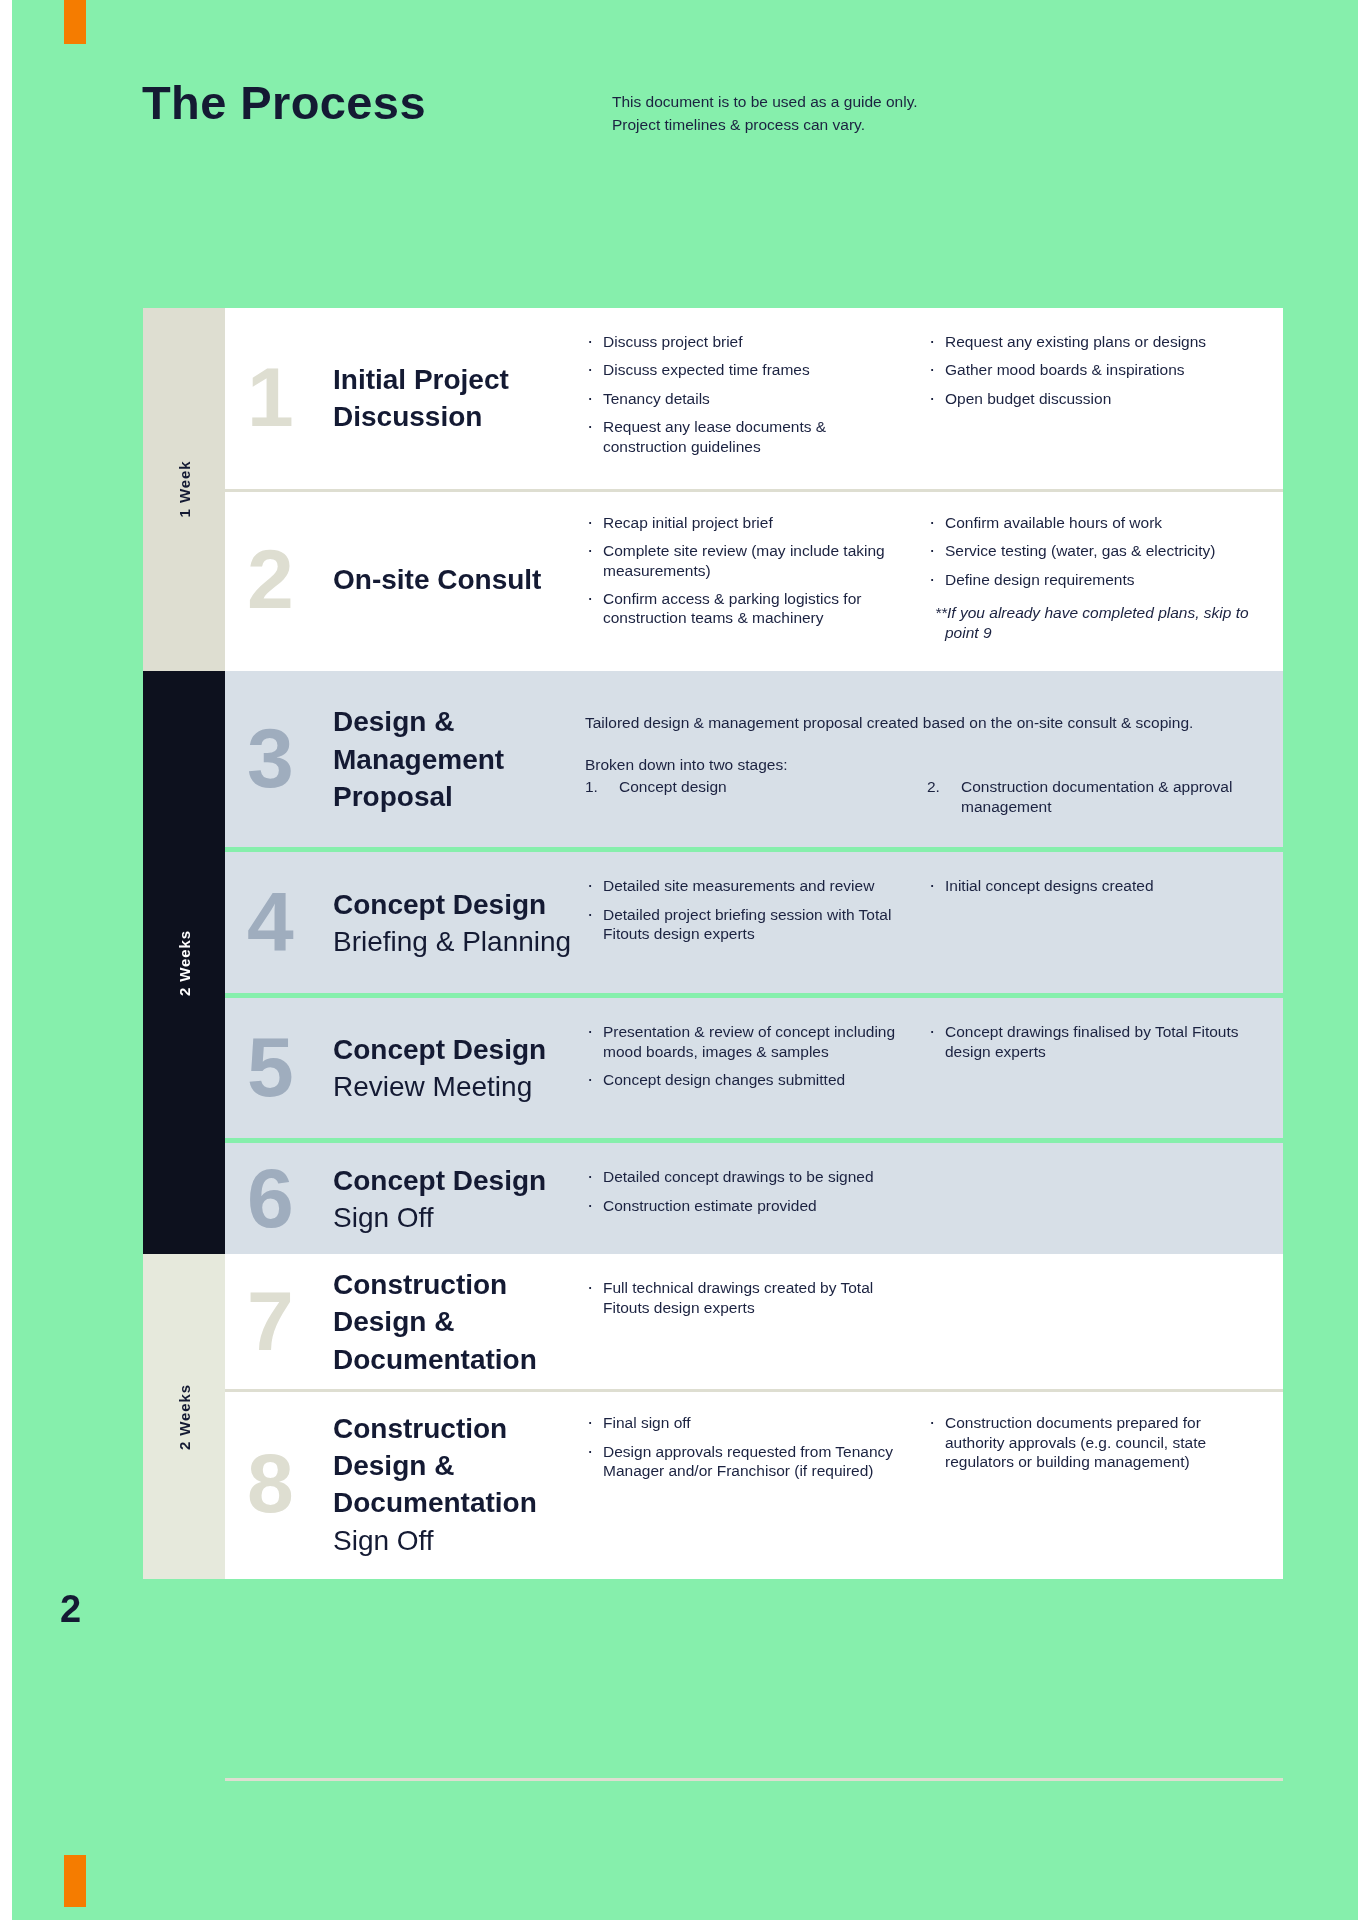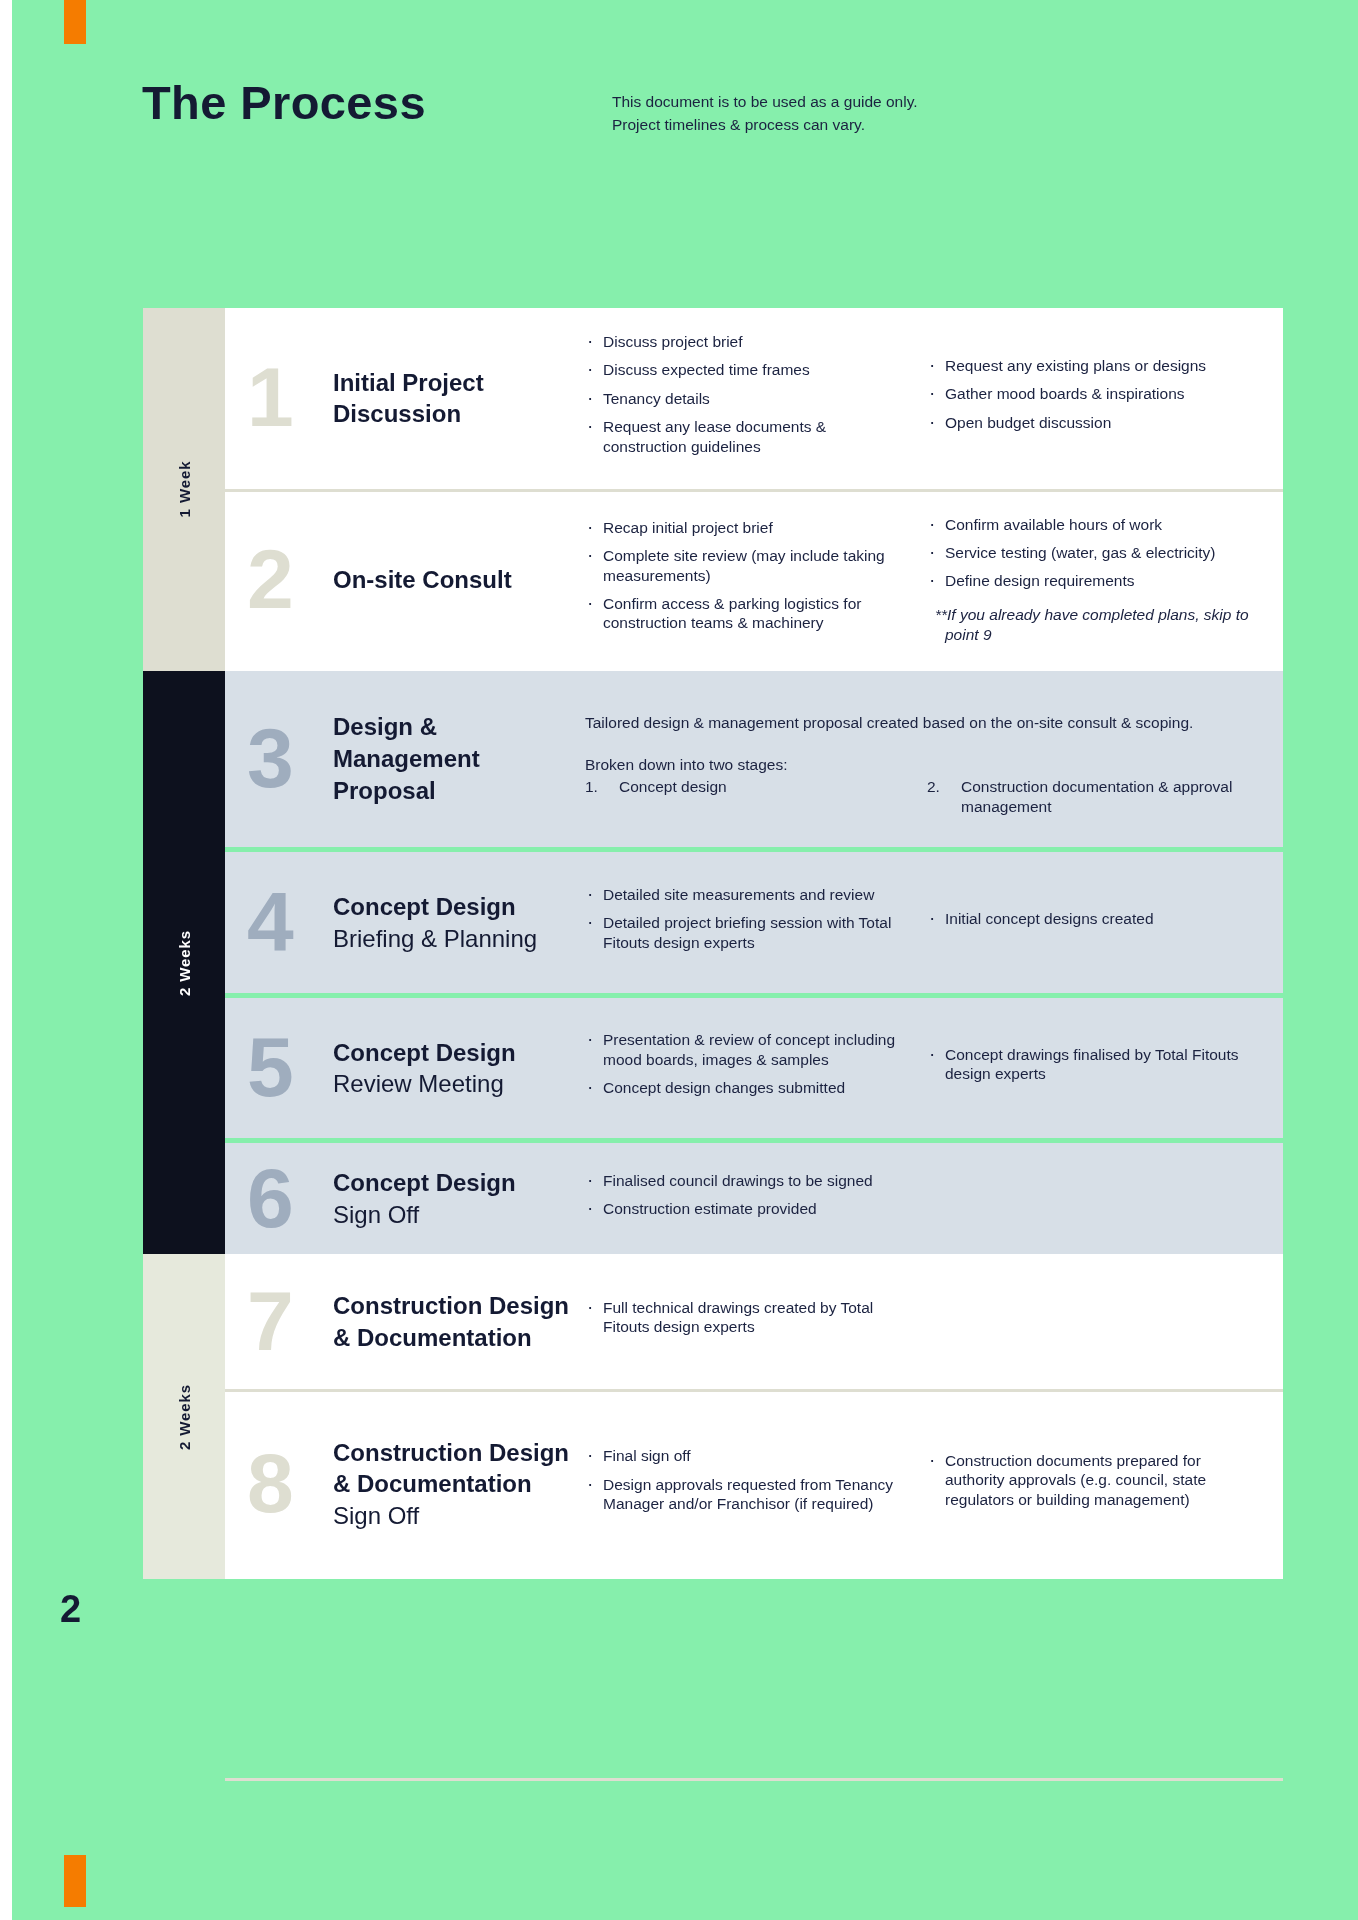--- a/index.html
+++ b/index.html
@@ -139,32 +139,32 @@
   .row.white .step-num { color: #DEDED1; }
   .row.blue  .step-num { color: #9FADBE; }
 
   .title-cell {
     flex: 0 0 252px;
     display: flex;
     align-items: center;
     padding-right: 10px;
   }
   .step-title {
-    font-size: 24px;
+    font-size: 28px;
     line-height: 1.33;
     color: #141A33;
   }
   .step-title .strong { font-weight: 700; display: block; }
   .step-title .light  { font-weight: 400; display: block; }
 
   .cols {
     flex: 1 1 auto;
     display: flex;
     padding: 24px 14px 24px 0;
-    align-items: center;
+    align-items: flex-start;
   }
   .col {
     flex: 1 1 50%;
     padding-right: 16px;
   }
 
   ul.bullets { list-style: none; }
   ul.bullets li {
     position: relative;
     padding-left: 18px;
@@ -419,21 +419,21 @@
           </div>
           <div class="title-cell">
             <div class="step-title">
               <span class="strong">Concept Design</span>
               <span class="light">Sign Off</span>
             </div>
           </div>
           <div class="cols">
             <div class="col">
               <ul class="bullets">
-                <li>Finalised council drawings to be signed</li>
+                <li>Detailed concept drawings to be signed</li>
                 <li>Construction estimate provided</li>
               </ul>
             </div>
             <div class="col"></div>
           </div>
         </div>
 
       </div>
     </div>
 

